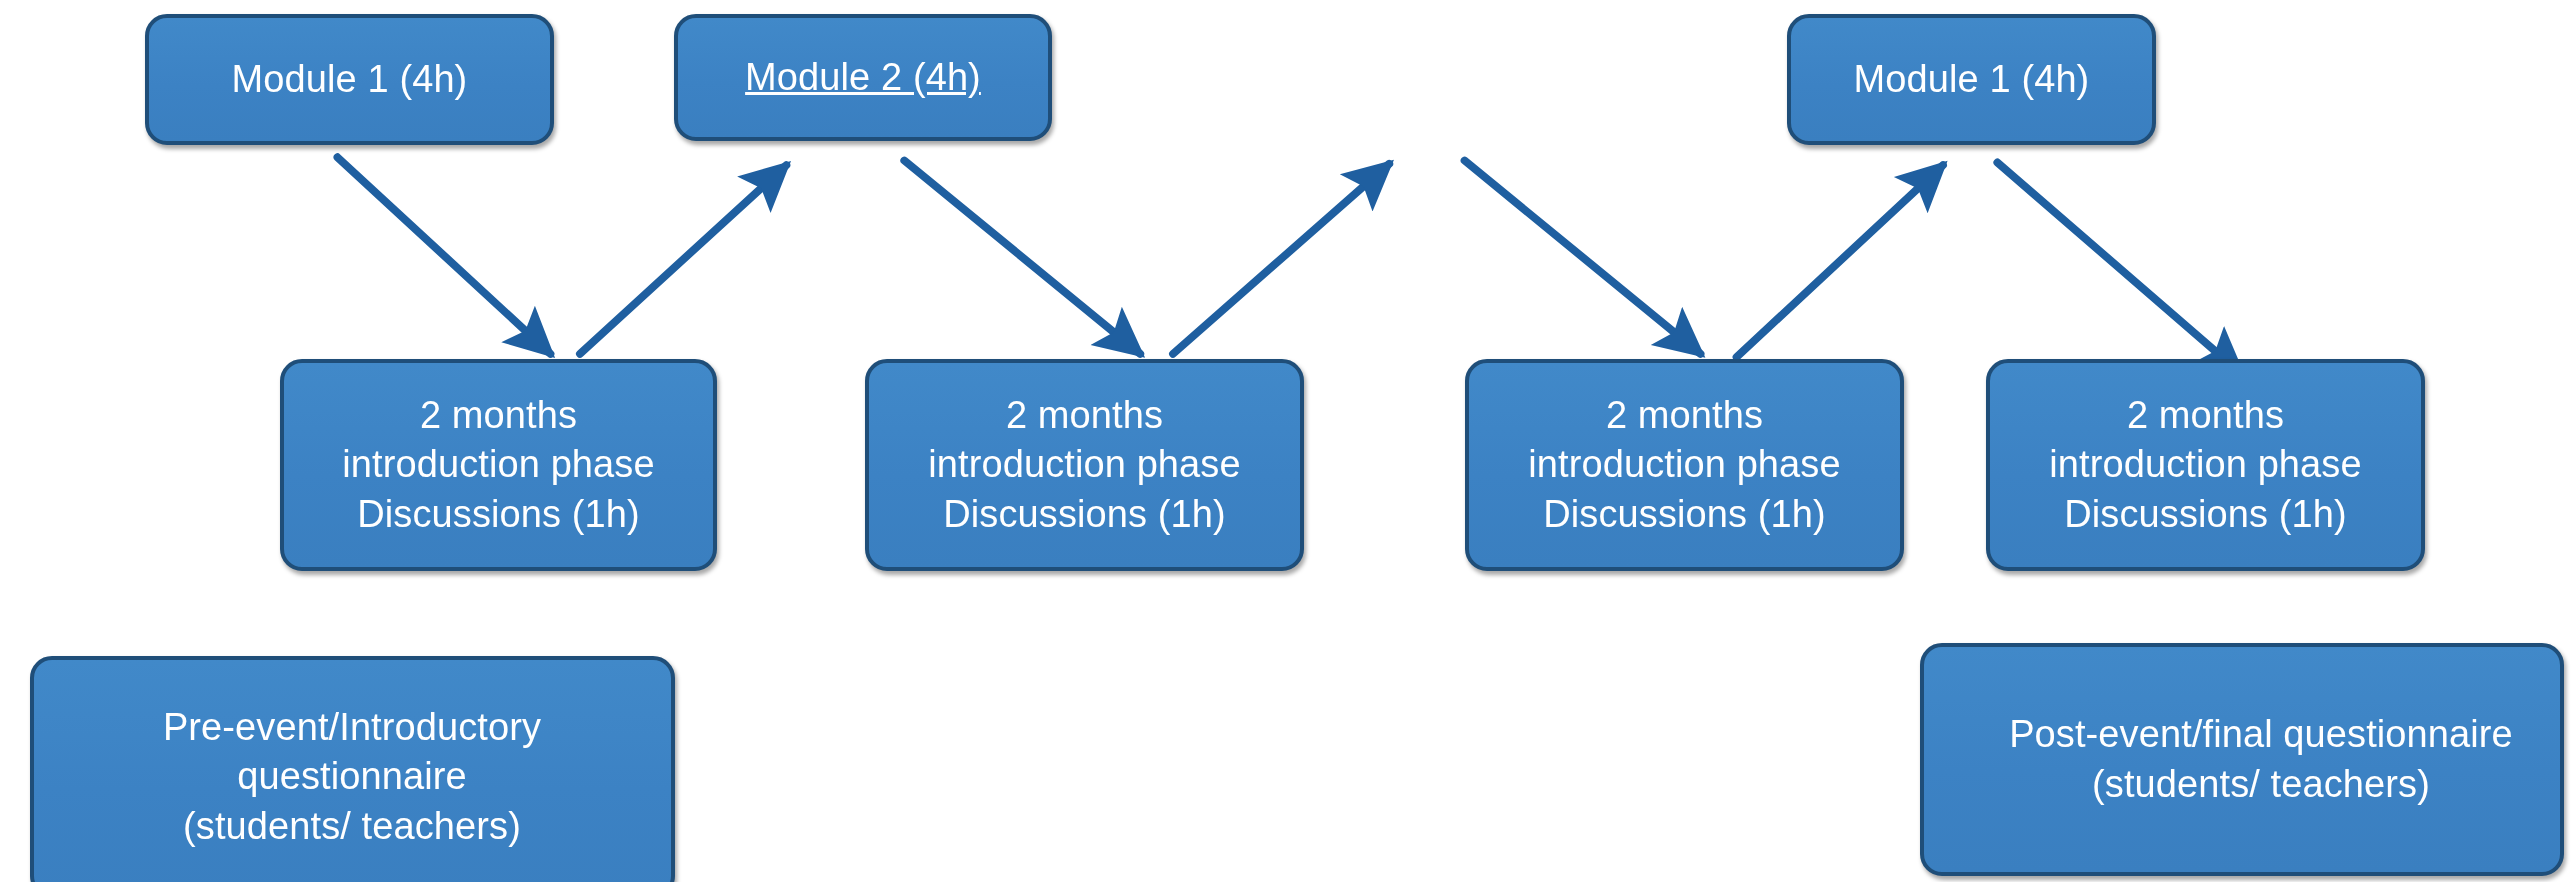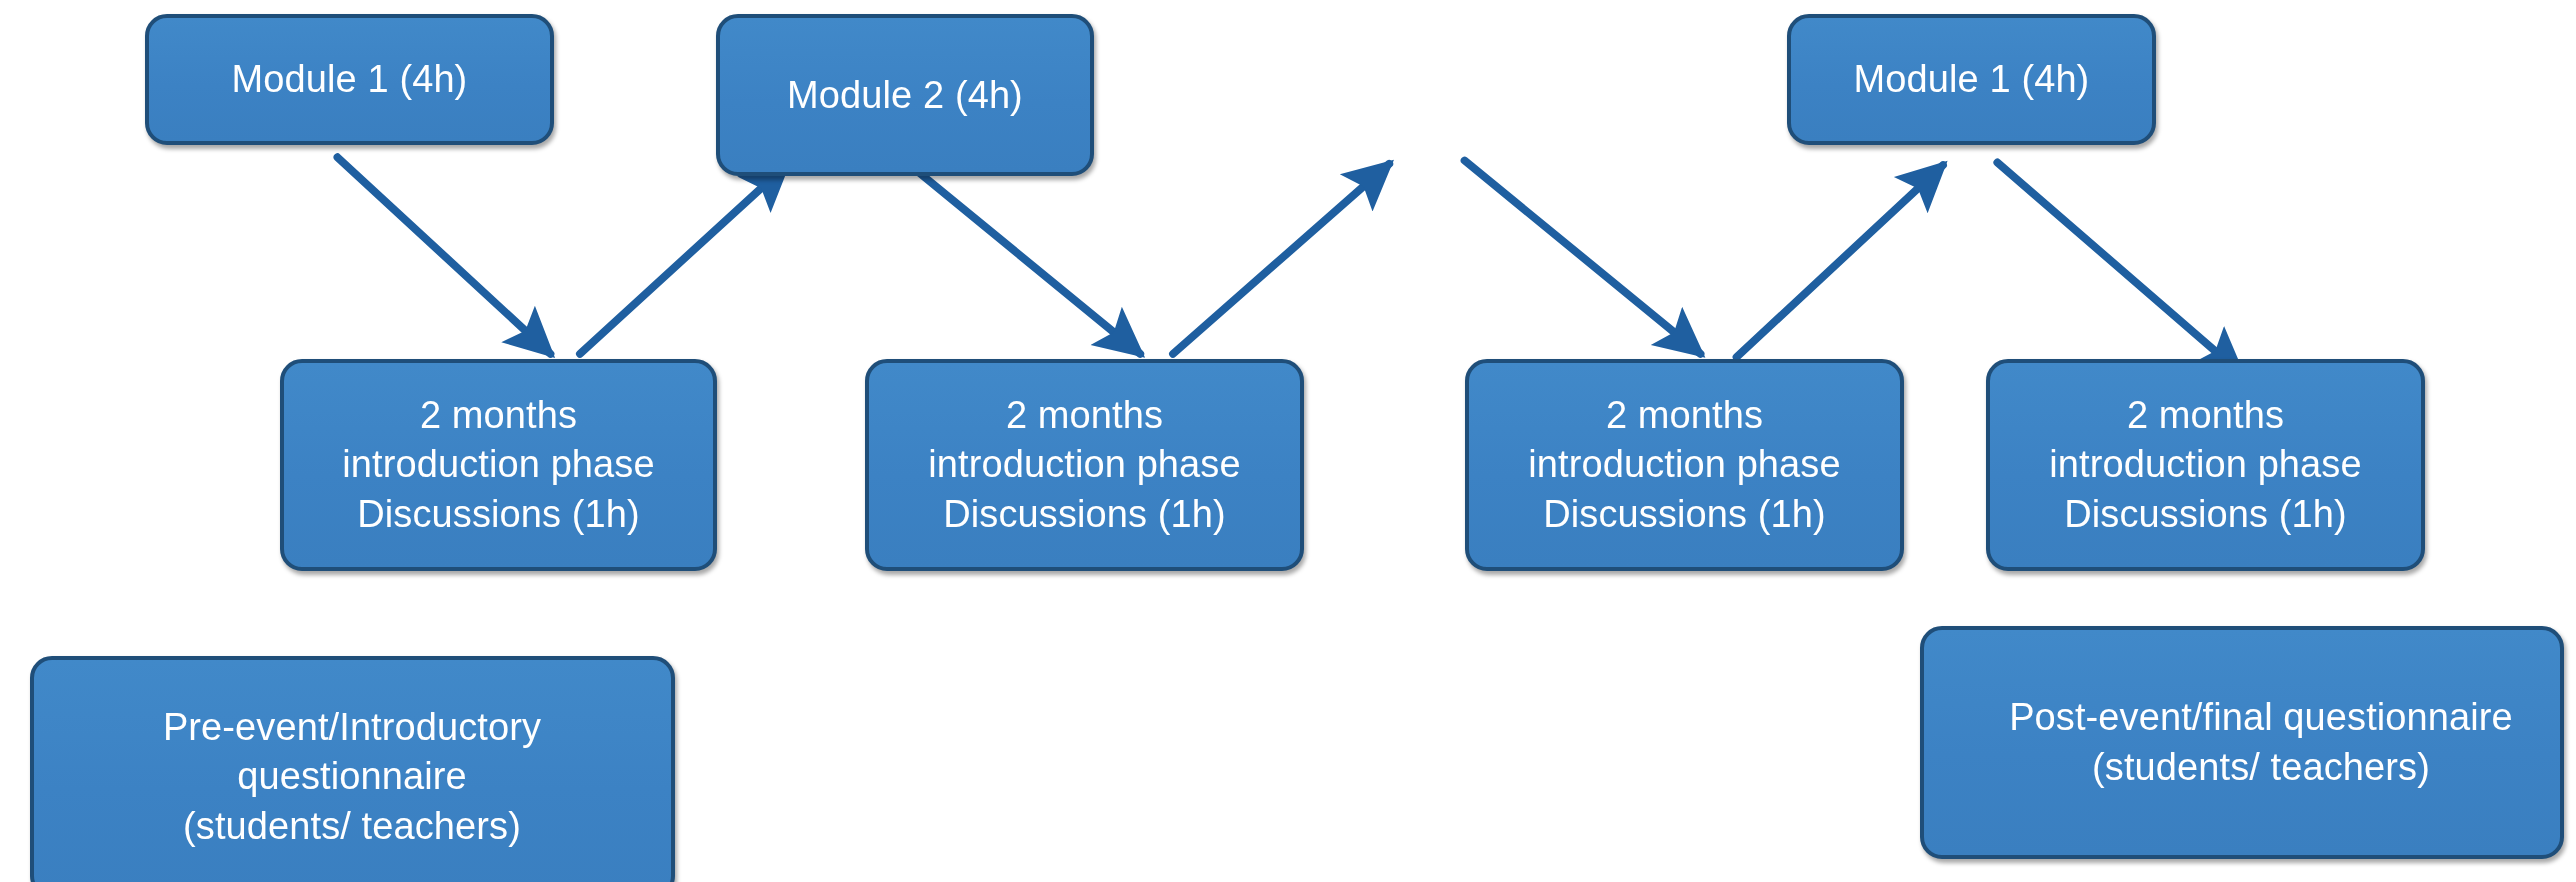--- a/index.html
+++ b/index.html
@@ -49,21 +49,21 @@
         <line x1="1790" y1="540" x2="2120" y2="250"></line>
         <line x1="2235" y1="245" x2="2595" y2="540"></line>
         <line x1="2650" y1="545" x2="2965" y2="252"></line>
         <line x1="3048" y1="248" x2="3420" y2="570"></line>
       </g>
   </svg>
 
   <div class="node module" style="left: 145px; top: 14.4px; width: 409px; height: 131px; align-items: center;">
     <span class="txt">Module 1 (4h)</span>
   </div>
-  <div class="node module" style="left: 716px; top: 14.4px; width: 378px; height: 162px;">
+  <div class="node module" style="left: 674px; top: 14.4px; width: 378px; height: 127px; text-decoration: underline;">
     <span class="txt">Module 2 (4h)</span>
   </div>
   <div class="node module" style="left: 1787px; top: 14.4px; width: 369px; height: 131px;">
     <span class="txt">Module 1 (4h)</span>
   </div>
 
   <div class="node phase" style="left: 280px; top: 359px; width: 437px; height: 212px;">
     <span class="txt">2 months
 introduction phase
 Discussions (1h)</span>
@@ -82,19 +82,19 @@
     <span class="txt">2 months
 introduction phase
 Discussions (1h)</span>
   </div>
 
   <div class="node quest" style="left: 29.5px; top: 656px; width: 645px; height: 242px; justify-content: flex-end;">
     <span class="txt">Pre-event/Introductory
 questionnaire
 (students/ teachers)</span>
   </div>
-  <div class="node quest" style="left: 1920px; top: 626px; width: 644px; height: 233px; padding-left: 38px;">
+  <div class="node quest" style="left: 1920px; top: 643px; width: 644px; height: 233px; padding-left: 38px;">
     <span class="txt">Post-event/final questionnaire
 (students/ teachers)</span>
   </div>
 
 </div>
 
 
 </body></html>

